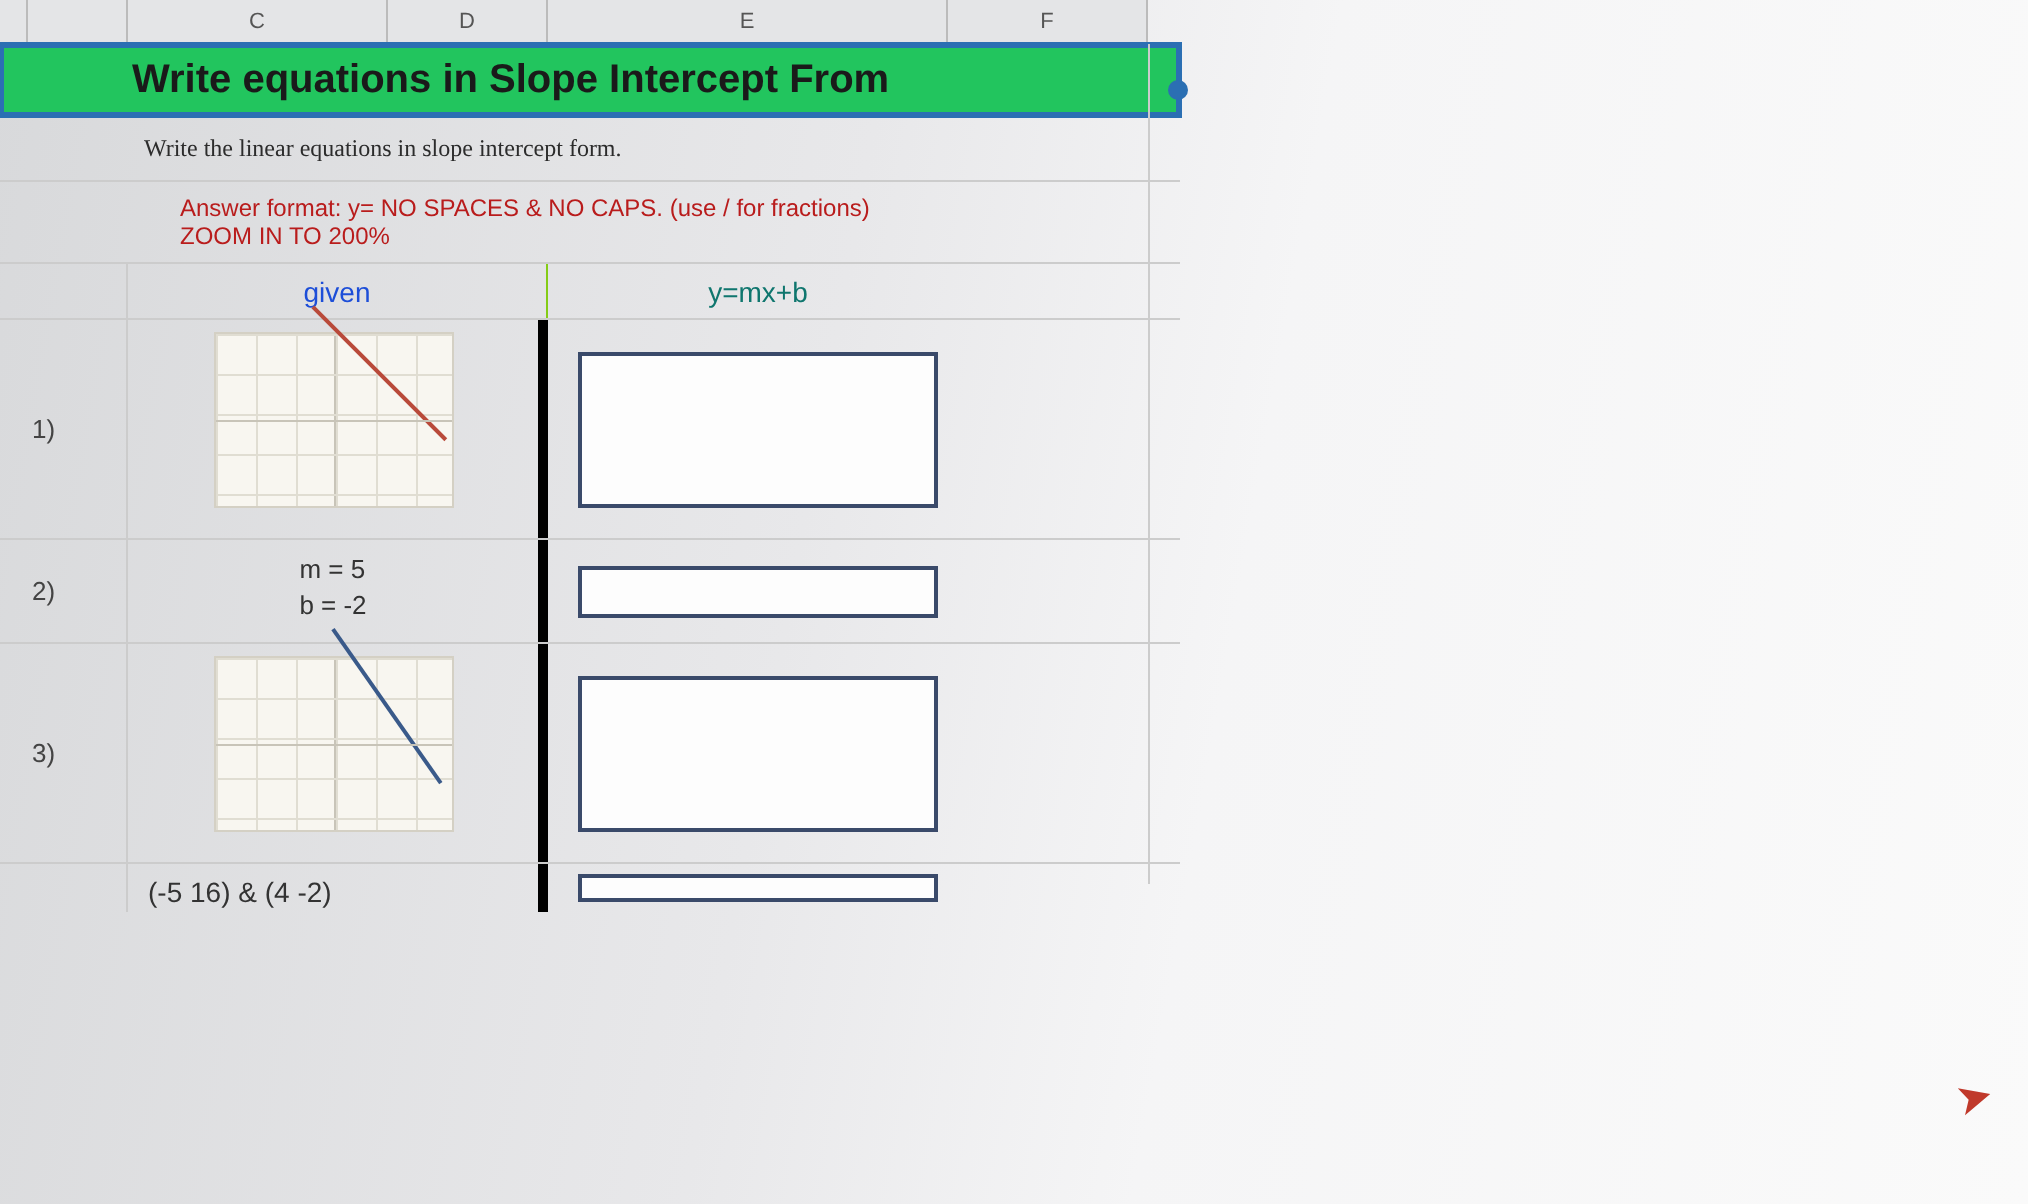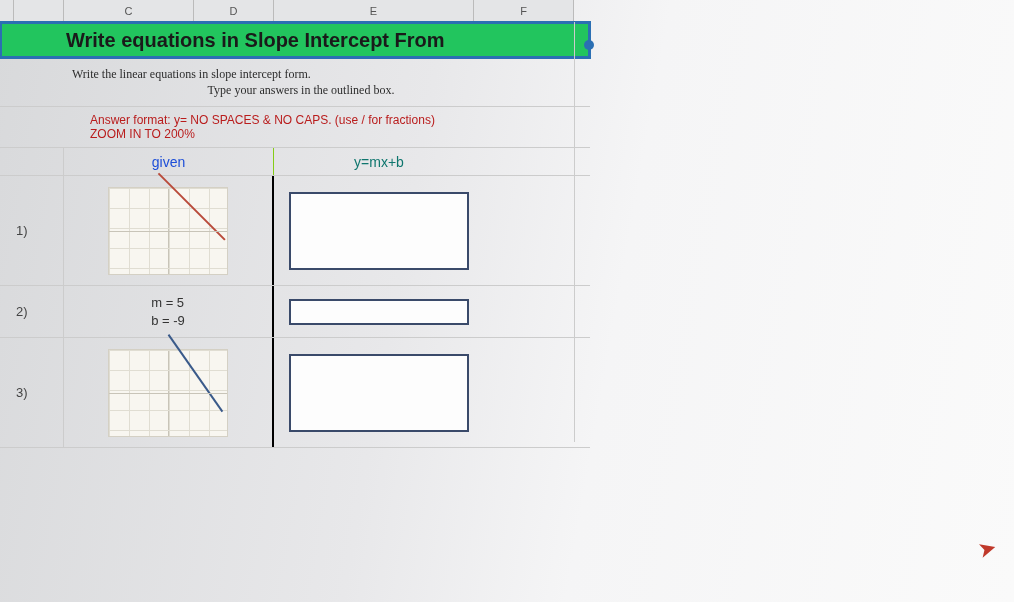--- a/index.html
+++ b/index.html
@@ -16,21 +16,21 @@
 .instr .l1{font-family:Georgia,serif}
 .instr .l2,.instr .l3{text-align:center;font-family:Georgia,serif}
 .afmt{padding:6px 30px 6px 90px;font-size:12px;color:#b91c1c;border-bottom:1px solid #ccc}
 .afmt .z{text-align:left}
 .hdr2{display:flex;height:28px;border-bottom:1px solid #ccc}
 .hdr2 .c1{width:64px;border-right:1px solid #ccc}
 .hdr2 .c2{width:210px;border-right:1px solid #84cc16;text-align:center;line-height:28px;font-size:14px;color:#1d4ed8}
 .hdr2 .c3{width:210px;text-align:center;line-height:28px;font-size:14px;color:#0f766e}
 .row{display:flex;border-bottom:1px solid #ccc}
 .row .rn{width:64px;border-right:1px solid #ccc;display:flex;align-items:center;justify-content:flex-start;padding-left:16px;font-size:13px;color:#444}
-.row .gv{width:210px;border-right:2px solid #000000;display:flex;align-items:center;justify-content:center;padding:6px}
+.row .gv{width:210px;border-right:5px solid #000000;display:flex;justify-content:center;padding:6px}
 .row .ans{width:210px;display:flex;align-items:center;justify-content:center;padding:6px}
 .graph{width:120px;height:88px;background:#f8f6f0;border:1px solid #d4d0c4;position:relative}
 .graph::before,.graph::after{content:"";position:absolute;background:#c8c4b8}
 .graph::before{left:50%;top:0;width:1px;height:100%}
 .graph::after{top:50%;left:0;height:1px;width:100%}
 .grid{position:absolute;inset:0;background-image:linear-gradient(#e0ddd2 1px,transparent 1px),linear-gradient(90deg,#e0ddd2 1px,transparent 1px);background-size:20px 20px}
 .line1{position:absolute;left:10%;top:10%;width:80%;height:80%;border-top:2px solid #b94a3a;transform:rotate(45deg);transform-origin:center}
 .line3{position:absolute;left:10%;top:10%;width:80%;height:80%;border-top:2px solid #3a5a8a;transform:rotate(55deg);transform-origin:center}
 .mb{font-size:13px;color:#333;text-align:left;line-height:1.4}
 .ansbox{width:180px;border:2px solid #3a4a6a;background:#fdfdfd}
@@ -59,21 +59,20 @@
   </div>
 
   <div class="title-row">
     <div class="pad"></div>
     <div class="title">Write equations in Slope Intercept From</div>
     <div class="handle"></div>
   </div>
 
   <div class="instr">
     <div class="l1">Write the linear equations in slope intercept form.</div>
-    <div class="l2">Type your answers in the outlined box.</div>
   </div>
 
   <div class="afmt">
     <div>Answer format: y= NO SPACES &amp; NO CAPS. (use / for fractions)</div>
     <div class="z">ZOOM IN TO 200%</div>
   </div>
 
   <div class="hdr2">
     <div class="c1"></div>
     <div class="c2">given</div>
@@ -91,38 +90,45 @@
     <div class="ans">
       <div class="ansbox ab-tall"></div>
     </div>
   </div>
 
   <div class="row r2">
     <div class="rn">2)</div>
     <div class="gv">
       <div class="mb">
         <div>m = 5</div>
-        <div>b = -9</div>
+        <div>b = -2</div>
       </div>
     </div>
     <div class="ans">
       <div class="ansbox ab-short"></div>
     </div>
   </div>
 
   <div class="row r3">
     <div class="rn">3)</div>
     <div class="gv">
       <div class="graph">
         <div class="grid"></div>
         <div class="line3"></div>
       </div>
     </div>
     <div class="ans">
       <div class="ansbox ab-tall"></div>
     </div>
   </div>
 
+  <div class="row r4">
+    <div class="rn"></div>
+    <div class="gv">(-5  16) &amp; (4  -2)</div>
+    <div class="ans">
+      <div class="ansbox ab-short" style="height:14px"></div>
+    </div>
+  </div>
 
 </div>
 
 <div class="vgrid"></div>
 <div class="cursor">➤</div>
 
 </body></html>

